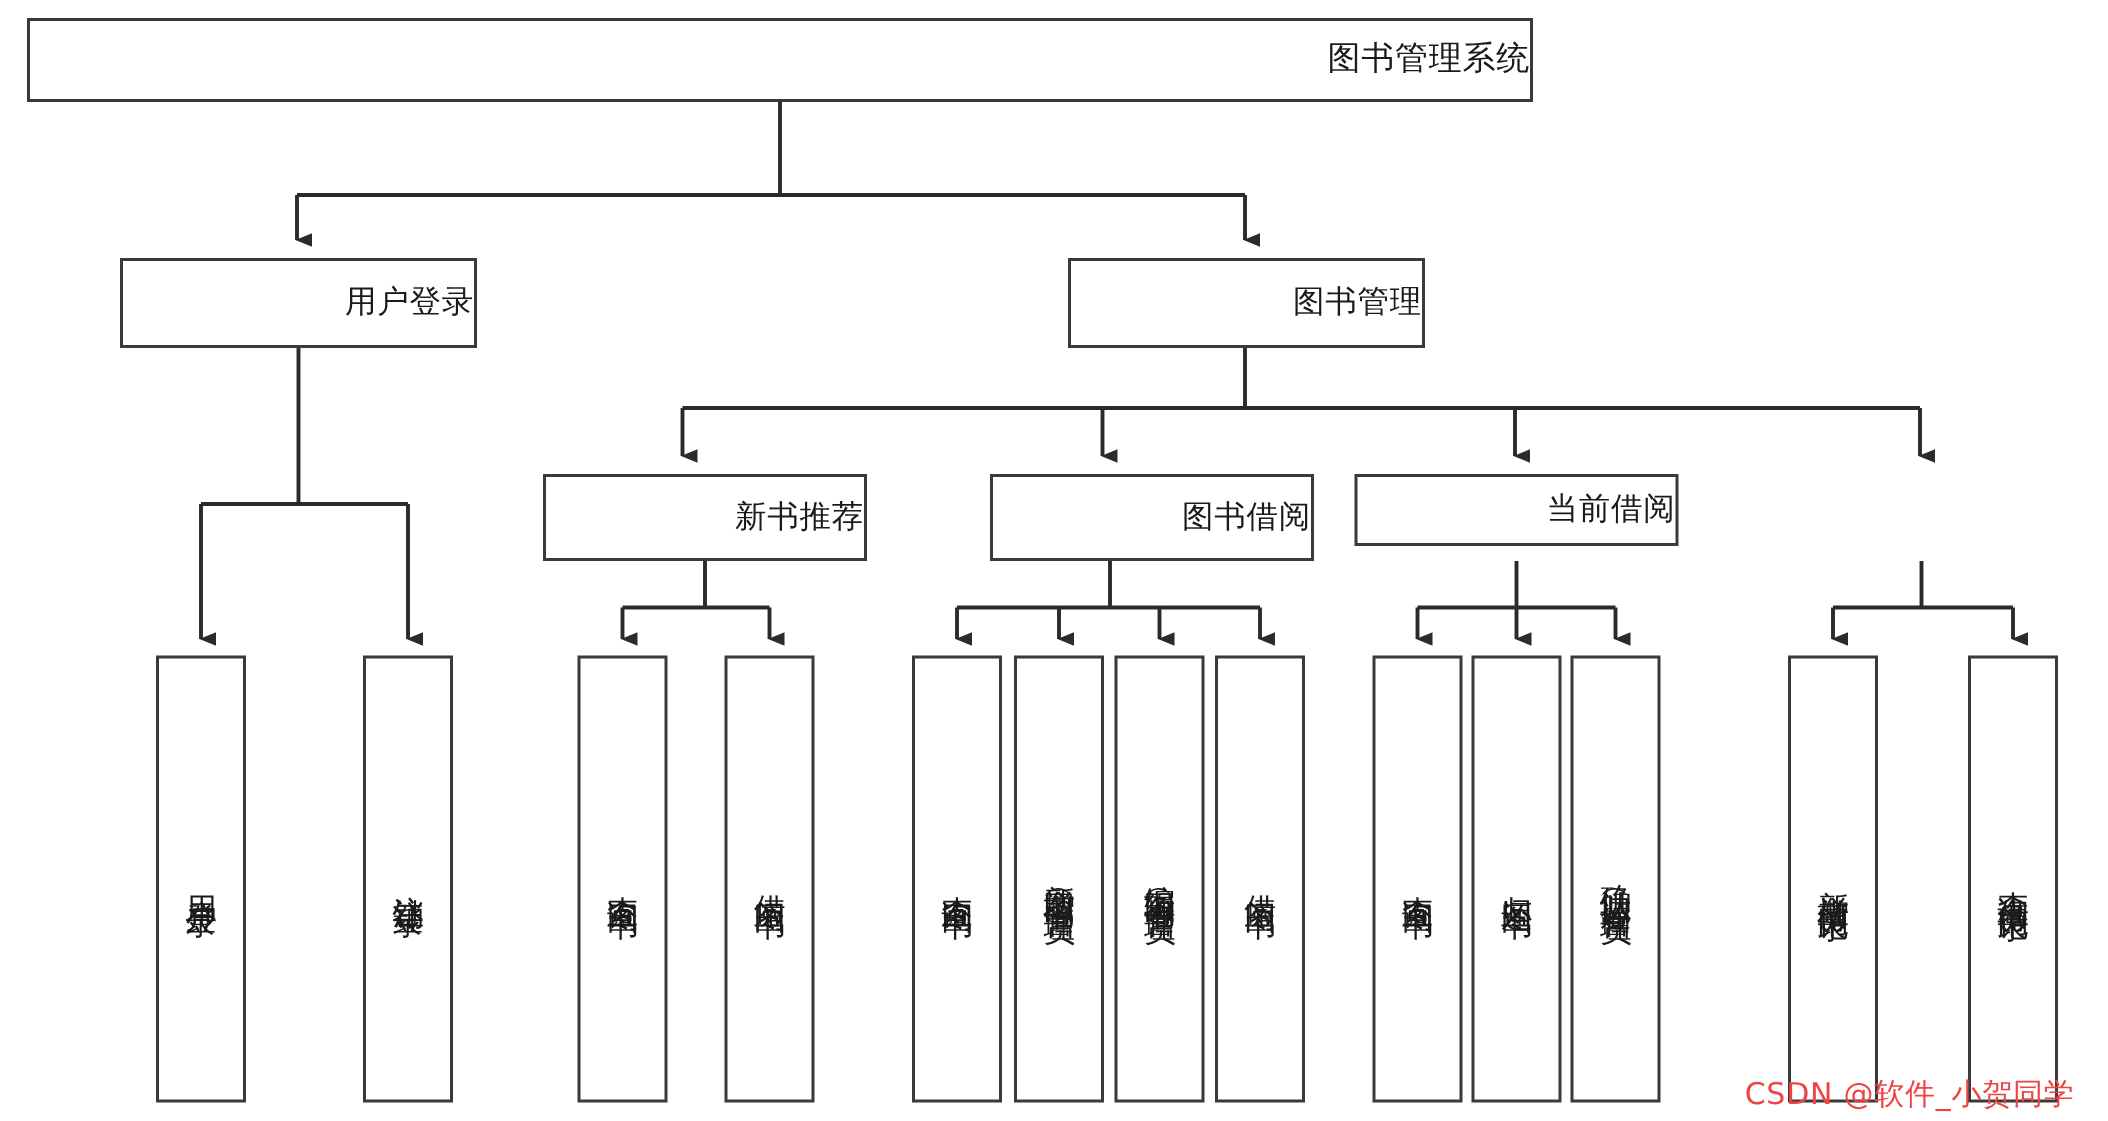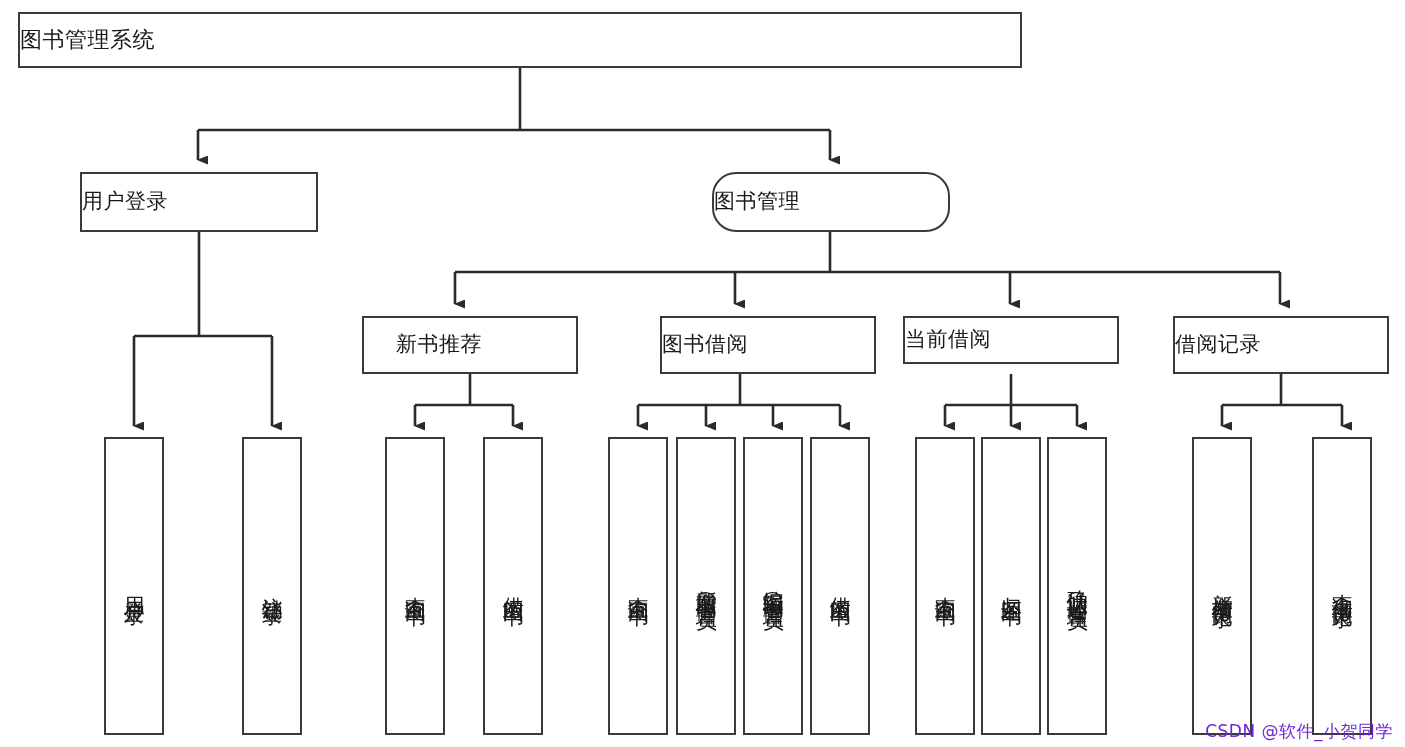--- a/index.html
+++ b/index.html
@@ -25,21 +25,21 @@
     width: 1405px;
     height: 747px;
   }
   .node {
     position: absolute;
     box-sizing: border-box;
     background: #ffffff;
     border: 2px solid #3a3a3a;
     display: flex;
     align-items: center;
-    justify-content: flex-start;
+    justify-content: flex-end;
     color: #1a1a1a;
   }
   .node-h {
     font-size: 21px;
     letter-spacing: 0.5px;
     line-height: 1.2;
   }
   .node-root {
     font-size: 22px;
   }
@@ -55,24 +55,24 @@
     text-align: center;
   }
   .node-v .vtext {
     writing-mode: vertical-rl;
     text-orientation: upright;
     display: block;
     max-height: 100%;
   }
   #watermark {
     position: absolute;
-    right: 12px;
+    right: 22px;
     bottom: 4px;
-    font-size: 17px;
-    color: #6d28d9;
+    font-size: 20px;
+    color: #ef4444;
     white-space: nowrap;
     letter-spacing: 0.5px;
   }
 </style>
 </head>
 <body>
 
 <div id="diagram-root">
 
   <svg id="edge-layer" viewBox="0 0 1405 747" xmlns="http://www.w3.org/2000/svg">
@@ -126,35 +126,32 @@
     </g>
   </svg>
 
   <div class="node node-h node-root" style="left:18px; top:12px; width:1004px; height:56px;">
     <span>图书管理系统</span>
   </div>
 
   <div class="node node-h" style="left:80px; top:172px; width:238px; height:60px;">
     <span>用户登录</span>
   </div>
-  <div class="node node-h" style="left:712px; top:172px; width:238px; height:60px;border-radius:24px;">
+  <div class="node node-h" style="left:712px; top:172px; width:238px; height:60px;">
     <span>图书管理</span>
   </div>
 
   <div class="node node-h" style="left:362px; top:316px; width:216px; height:58px;padding-left:32px;">
     <span>新书推荐</span>
   </div>
   <div class="node node-h" style="left:660px; top:316px; width:216px; height:58px;">
     <span>图书借阅</span>
   </div>
   <div class="node node-h" style="left:903px; top:316px; width:216px; height:48px;">
     <span>当前借阅</span>
-  </div>
-  <div class="node node-h" style="left:1173px; top:316px; width:216px; height:58px;">
-    <span>借阅记录</span>
   </div>
 
   <div class="node node-v" style="left:104px; top:437px; width:60px; height:298px;">
     <span class="vtext">用户登录</span>
   </div>
   <div class="node node-v" style="left:242px; top:437px; width:60px; height:298px;">
     <span class="vtext">注销登录</span>
   </div>
 
   <div class="node node-v" style="left:385px; top:437px; width:60px; height:298px;">

